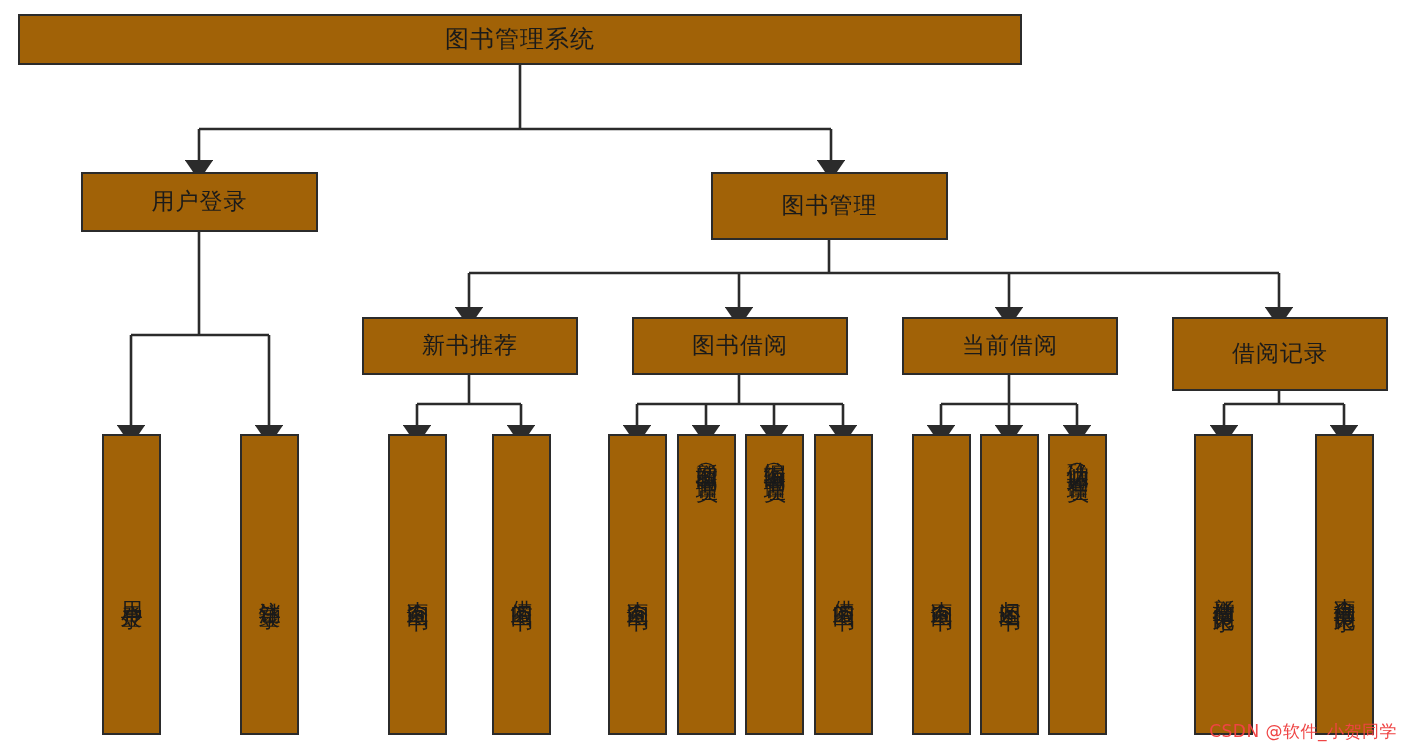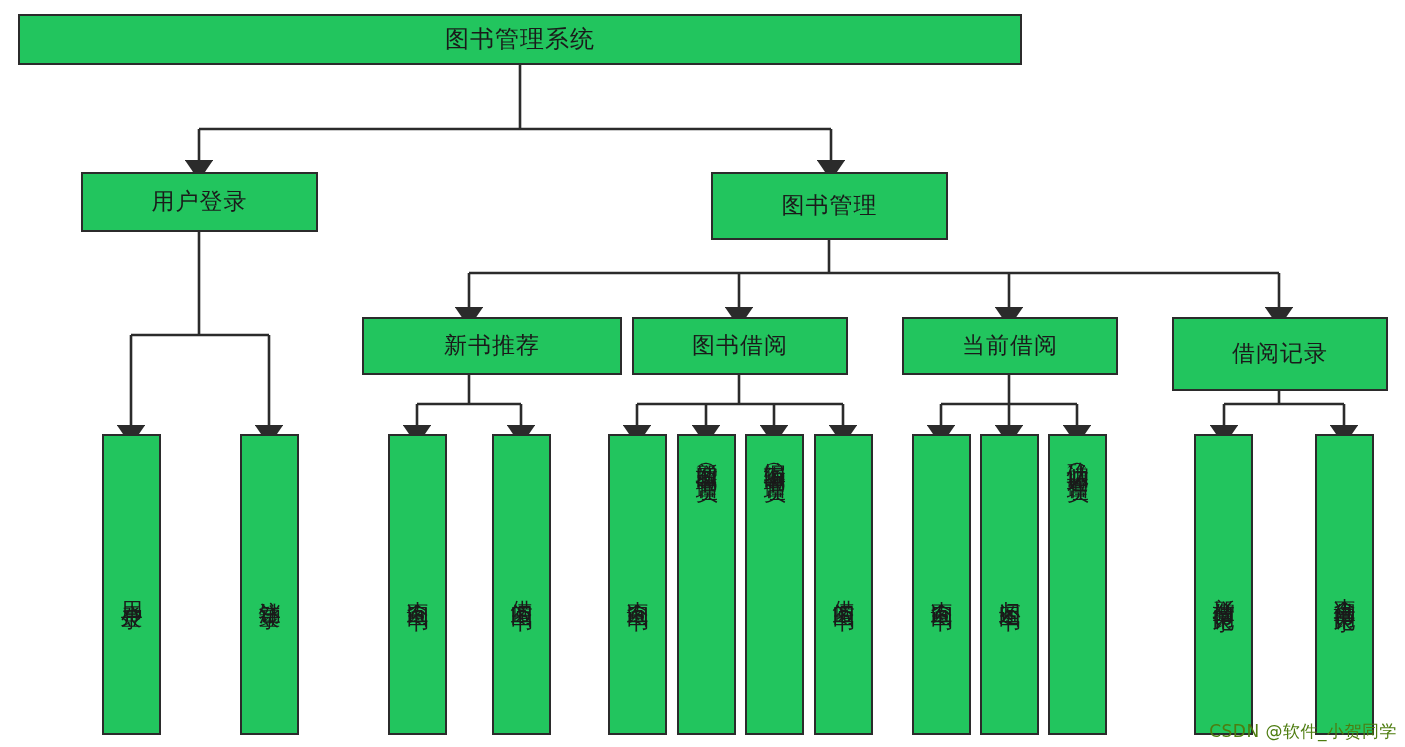--- a/index.html
+++ b/index.html
@@ -22,21 +22,21 @@
     left: 0;
     top: 0;
     width: 1405px;
     height: 747px;
     pointer-events: none;
   }
   .node {
     position: absolute;
     box-sizing: border-box;
     border: 2px solid #2b2b2b;
-    background: #22c55e;
+    background: #a16207;
     display: flex;
     align-items: center;
     justify-content: center;
     color: #1a1a1a;
   }
   .node.horiz {
     font-size: 23px;
     letter-spacing: 1px;
     line-height: 1.2;
   }
@@ -64,21 +64,21 @@
     justify-content: center;
   }
   .node.leaf.topalign .leaf-inner {
     align-items: flex-start;
   }
   .watermark {
     position: absolute;
     right: 8px;
     bottom: 4px;
     font-size: 17px;
-    color: #4d7c0f;
+    color: #ef4444;
     letter-spacing: 0.5px;
     white-space: nowrap;
     pointer-events: none;
   }
 </style>
 </head>
 <body>
 
 <div id="canvas">
 
@@ -137,21 +137,21 @@
   </div>
 
   <div class="node horiz" style="left:81px; top:172px; width:237px; height:60px;">
     <span>用户登录</span>
   </div>
 
   <div class="node horiz" style="left:711px; top:172px; width:237px; height:68px;">
     <span>图书管理</span>
   </div>
 
-  <div class="node horiz" style="left:362px; top:317px; width:260px; height:58px;">
+  <div class="node horiz" style="left:362px; top:317px; width:216px; height:58px;">
     <span>新书推荐</span>
   </div>
 
   <div class="node horiz" style="left:902px; top:317px; width:216px; height:58px;">
     <span>当前借阅</span>
   </div>
 
   <div class="node horiz" style="left:632px; top:317px; width:216px; height:58px;">
     <span>图书借阅</span>
   </div>

